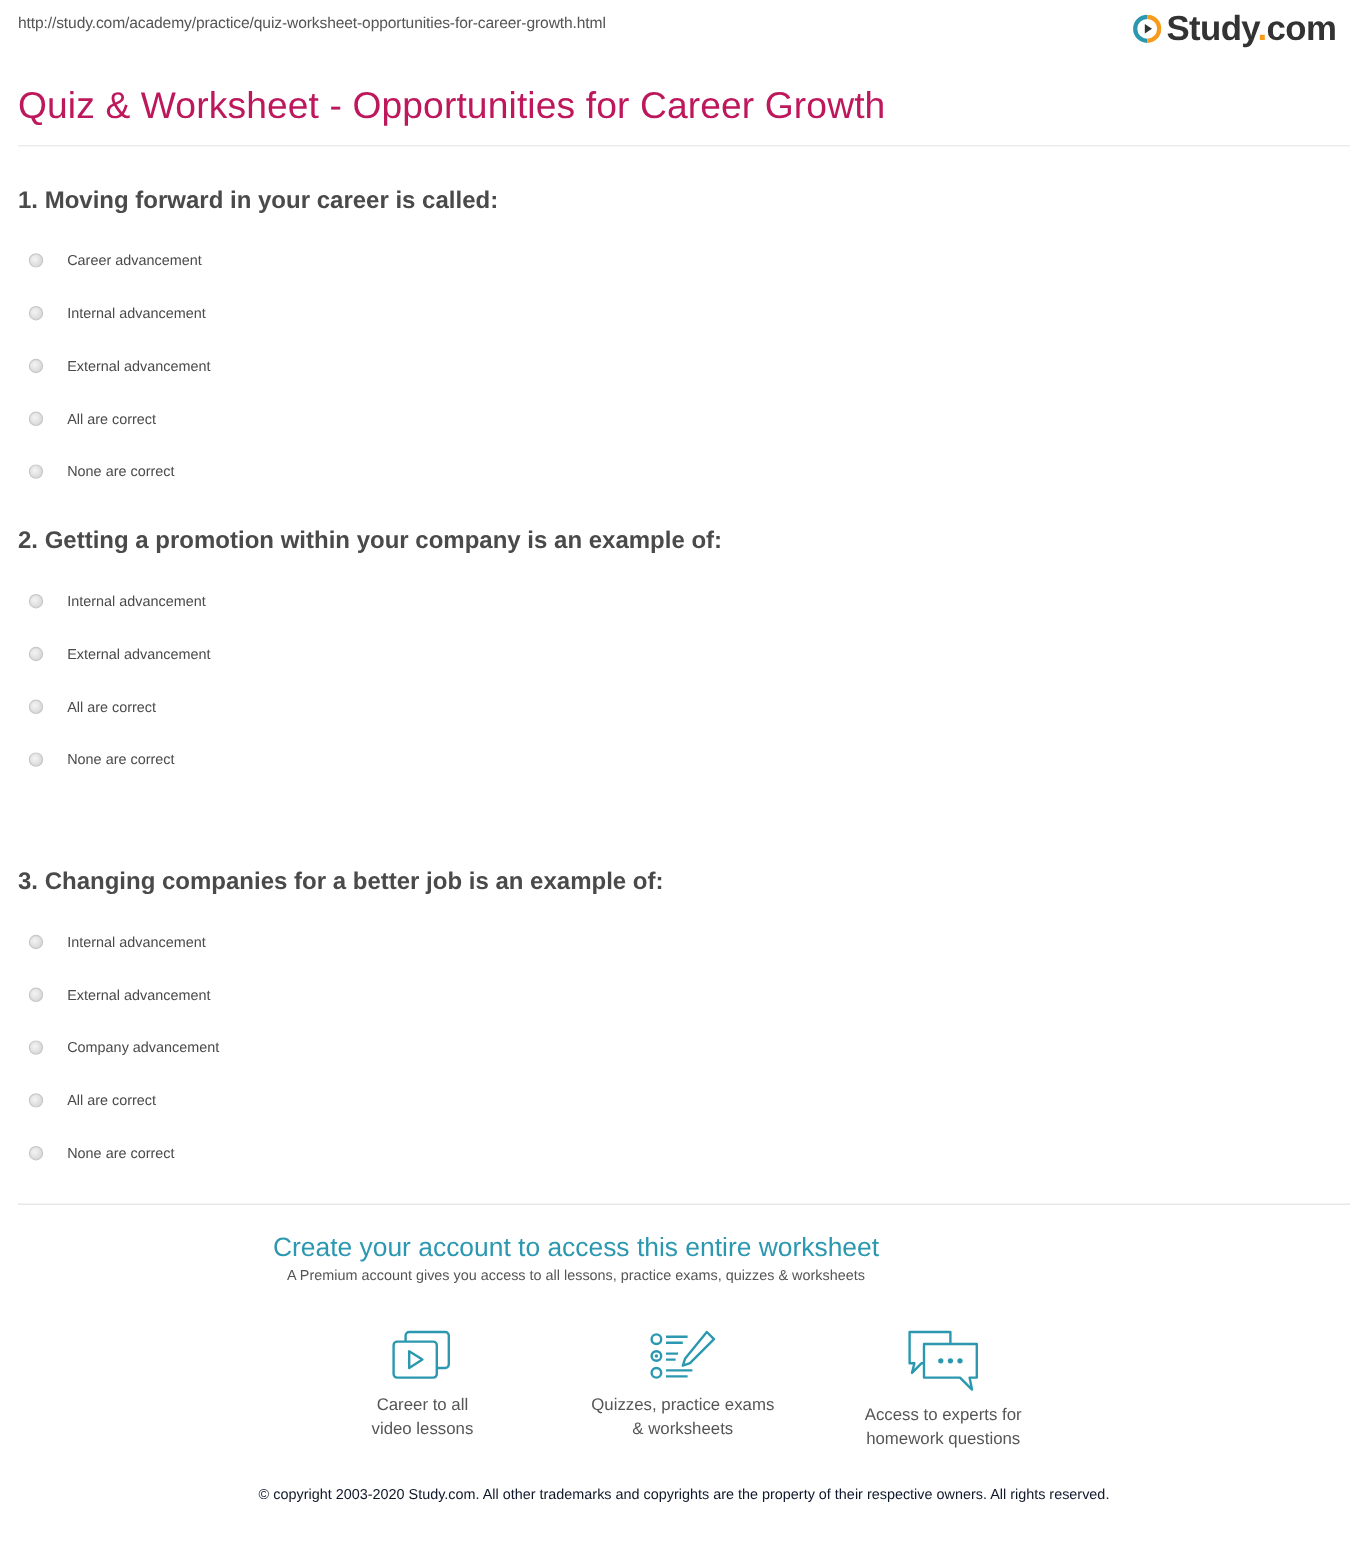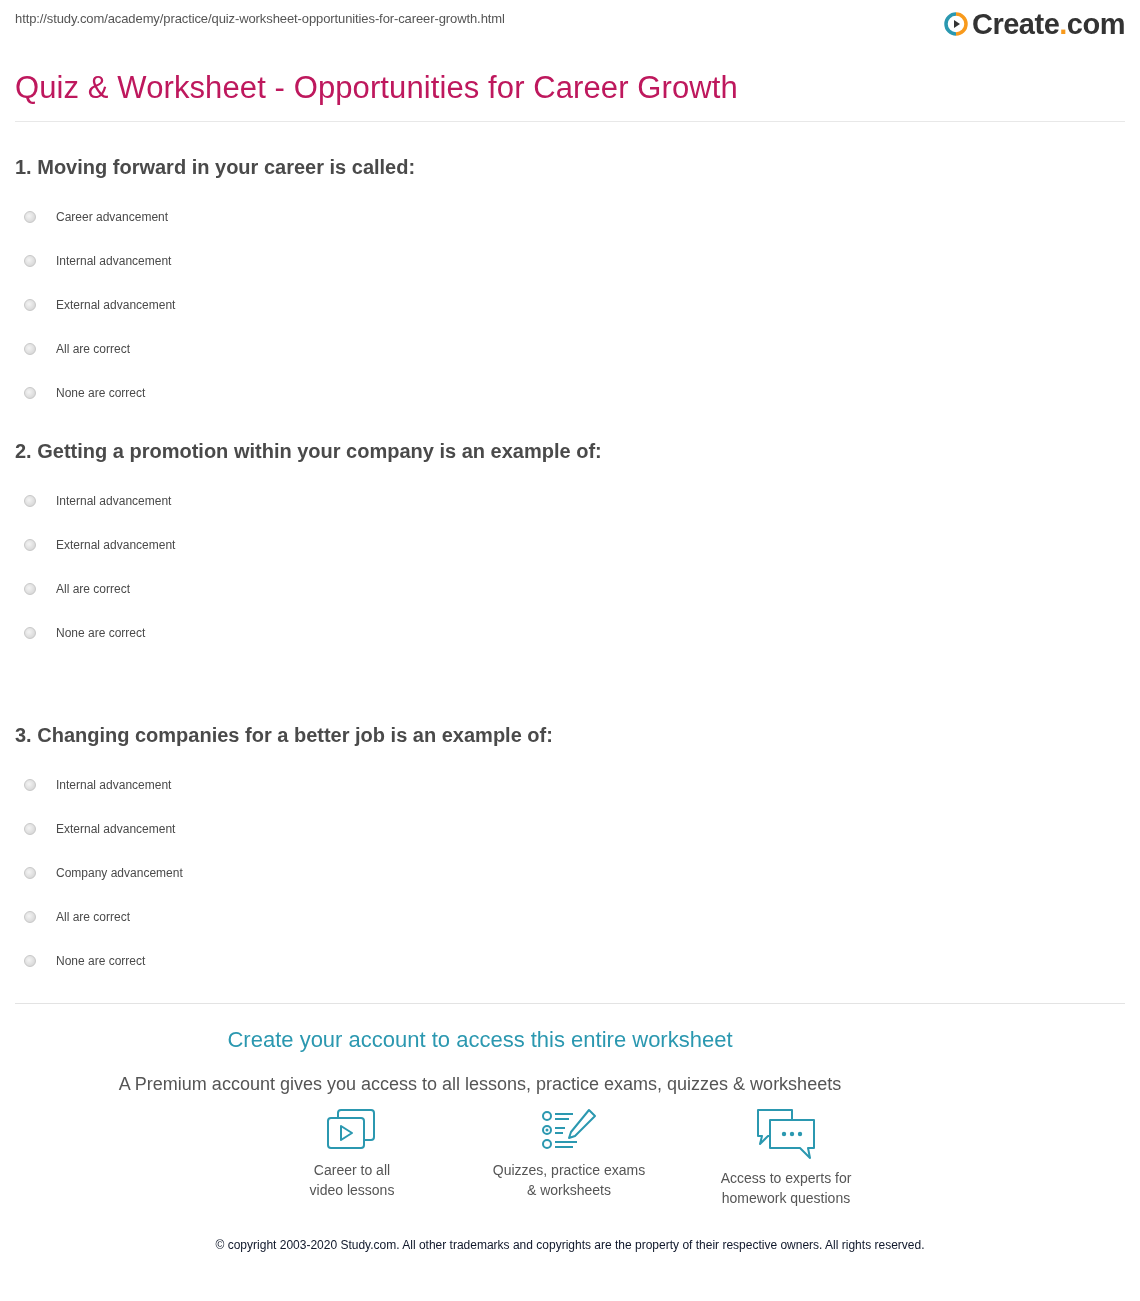--- a/index.html
+++ b/index.html
@@ -14,39 +14,39 @@
   .hr1 { position: absolute; left: 15px; right: 15px; top: 121px; height: 1px; background: #e8e8e8; }
   .question { position: absolute; left: 15px; }
   .q-text { font-size: 20px; font-weight: bold; color: #4a4a4a; height: 30px; line-height: 30px; }
   .options { list-style: none; margin-top: 13px; }
   .option { display: flex; align-items: center; height: 44px; cursor: pointer; }
   .radio { width: 12px; height: 12px; border-radius: 50%; background: radial-gradient(circle at 40% 40%, #f4f4f4, #cfcfcf); border: 1px solid #c8c8c8; margin-left: 9px; margin-right: 20px; }
   .opt-label { font-size: 12px; color: #4a4a4a; }
   .hr2 { position: absolute; left: 15px; right: 15px; top: 1003px; height: 1px; background: #e3e3e3; }
   .cta { position: absolute; left: 0; width: 960px; top: 1026px; text-align: center; }
   .cta-title { font-size: 22px; color: #2b98b0; line-height: 28px; }
-  .cta-sub { font-size: 18px; color: #555; margin-top: 20px; }
+  .cta-sub { font-size: 12px; color: #555; margin-top: 2px; }
   .features { position: absolute; top: 1108px; left: 0; width: 1140px; }
   .feature { position: absolute; width: 200px; text-align: center; }
   .feature svg { display: block; margin: 0 auto; }
   .feature-label { font-size: 14px; color: #555; line-height: 20px; margin-top: 8px; }
   .copyright { position: absolute; top: 1237px; left: 210px; width: 720px; text-align: center; font-size: 12px; color: #0f172a; line-height: 17px; }
 </style>
 </head>
 <body>
 
 <div class="url">http://study.com/academy/practice/quiz-worksheet-opportunities-for-career-growth.html</div>
 
 <div class="logo">
   <svg viewBox="0 0 24 24">
     <path d="M12 2 A10 10 0 0 0 12 22" fill="none" stroke="#2b98b0" stroke-width="3.5"></path>
     <path d="M12 2 A10 10 0 0 1 12 22" fill="none" stroke="#f89a1c" stroke-width="3.5"></path>
     <path d="M10 8 L16 12 L10 16 Z" fill="#333"></path>
   </svg>
-  <span class="logo-text"><span>Create</span><span class="dot">.</span><span>com</span></span>
+  <span class="logo-text"><span>Study</span><span class="dot">.</span><span>com</span></span>
 </div>
 
 <h1 class="title">Quiz &amp; Worksheet - Opportunities for Career Growth</h1>
 <div class="hr1"></div>
 
 <div class="question" style="top:152px;">
   <div class="q-text">1. Moving forward in your career is called:</div>
   <ul class="options">
     <li class="option">
         <span class="radio"></span>

